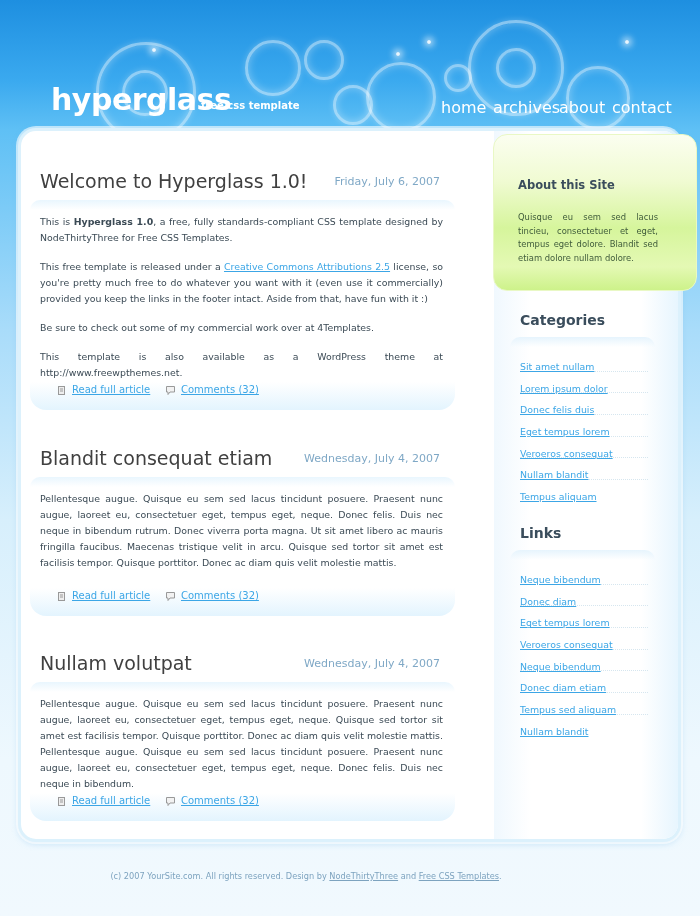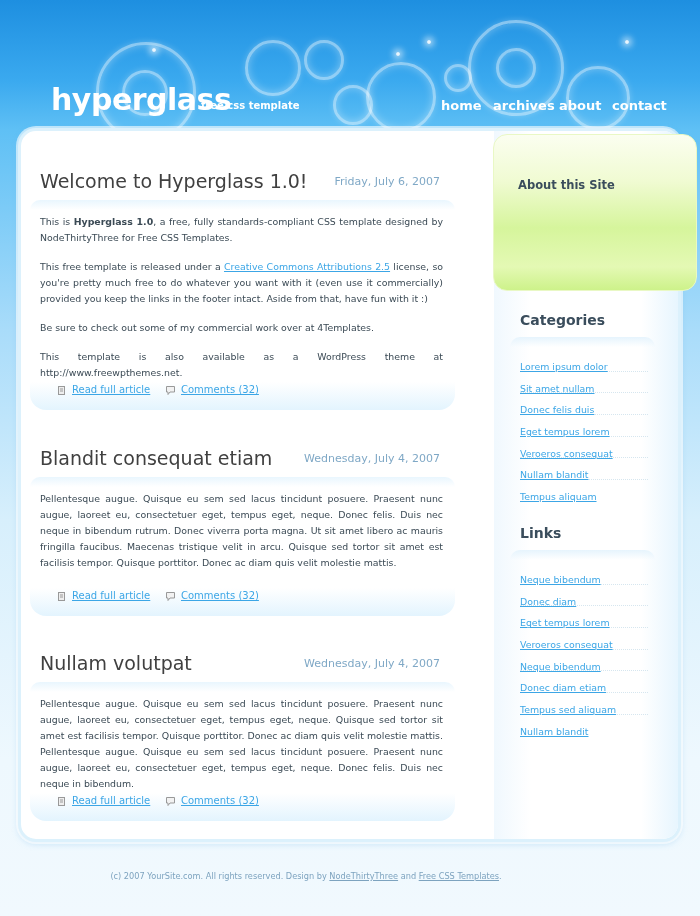--- a/index.html
+++ b/index.html
@@ -24,21 +24,21 @@
     position: absolute; left: 51px; top: 82px;
     color: #ffffff; font-size: 30px; font-weight: bold;
     font-family: "DejaVu Sans", sans-serif; letter-spacing: -0.5px;
   }
   #tagline {
     position: absolute; left: 201px; top: 100px;
     color: #ffffff; font-size: 10px; font-weight: bold;
   }
   #nav { position: absolute; top: 98px; left: 0; width: 700px; height: 16px; }
   .nav-item {
-    position: absolute; color: #ffffff; font-size: 13px; font-weight: bold;
+    position: absolute; color: #ffffff; font-size: 16px; font-weight: normal;
     text-decoration: none; cursor: pointer;
   }
   
   #frame {
     position: absolute; left: 18px; top: 128px; width: 663px; height: 714px;
     background: #ffffff;
     border-radius: 18px;
     border: 3px solid #dcf1fc;
     box-shadow: 0 0 0 2px rgba(255,255,255,0.6), 0 2px 6px rgba(120,190,235,0.35);
   }
@@ -206,27 +206,28 @@
     <a class="meta-link" style="left:42px;">Read full article</a>
     <svg class="meta-icon" style="left:136px;width:9px;" viewBox="0 0 9 9">
         <path d="M0.5 0.5 H8.5 V6 H4 L2 8.5 V6 H0.5 Z" fill="#f2f2f2" stroke="#999"></path>
       </svg>
     <a class="meta-link" style="left:151px;">Comments (32)</a>
   </div>
 </div>
 
 <div id="about-box">
   <h3 id="about-title">About this Site</h3>
+  <p id="about-text">Quisque eu sem sed lacus tincieu, consectetuer et eget, tempus eget dolore. Blandit sed etiam dolore nullam dolore.</p>
 </div>
 
 <h3 class="side-title" style="top:312px;">Categories</h3>
 <div class="side-band" style="top:337px;"></div>
 <ul class="side-list" style="top:350px;">
+  <li><a>Sit amet nullam</a></li>
   <li><a>Lorem ipsum dolor</a></li>
-  <li><a>Sit amet nullam</a></li>
   <li><a>Donec felis duis</a></li>
   <li><a>Eget tempus lorem</a></li>
   <li><a>Veroeros consequat</a></li>
   <li><a>Nullam blandit</a></li>
   <li><a>Tempus aliquam</a></li>
 </ul>
 
 <h3 class="side-title" style="top:525px;">Links</h3>
 <div class="side-band" style="top:550px;"></div>
 <ul class="side-list" style="top:563px;">

